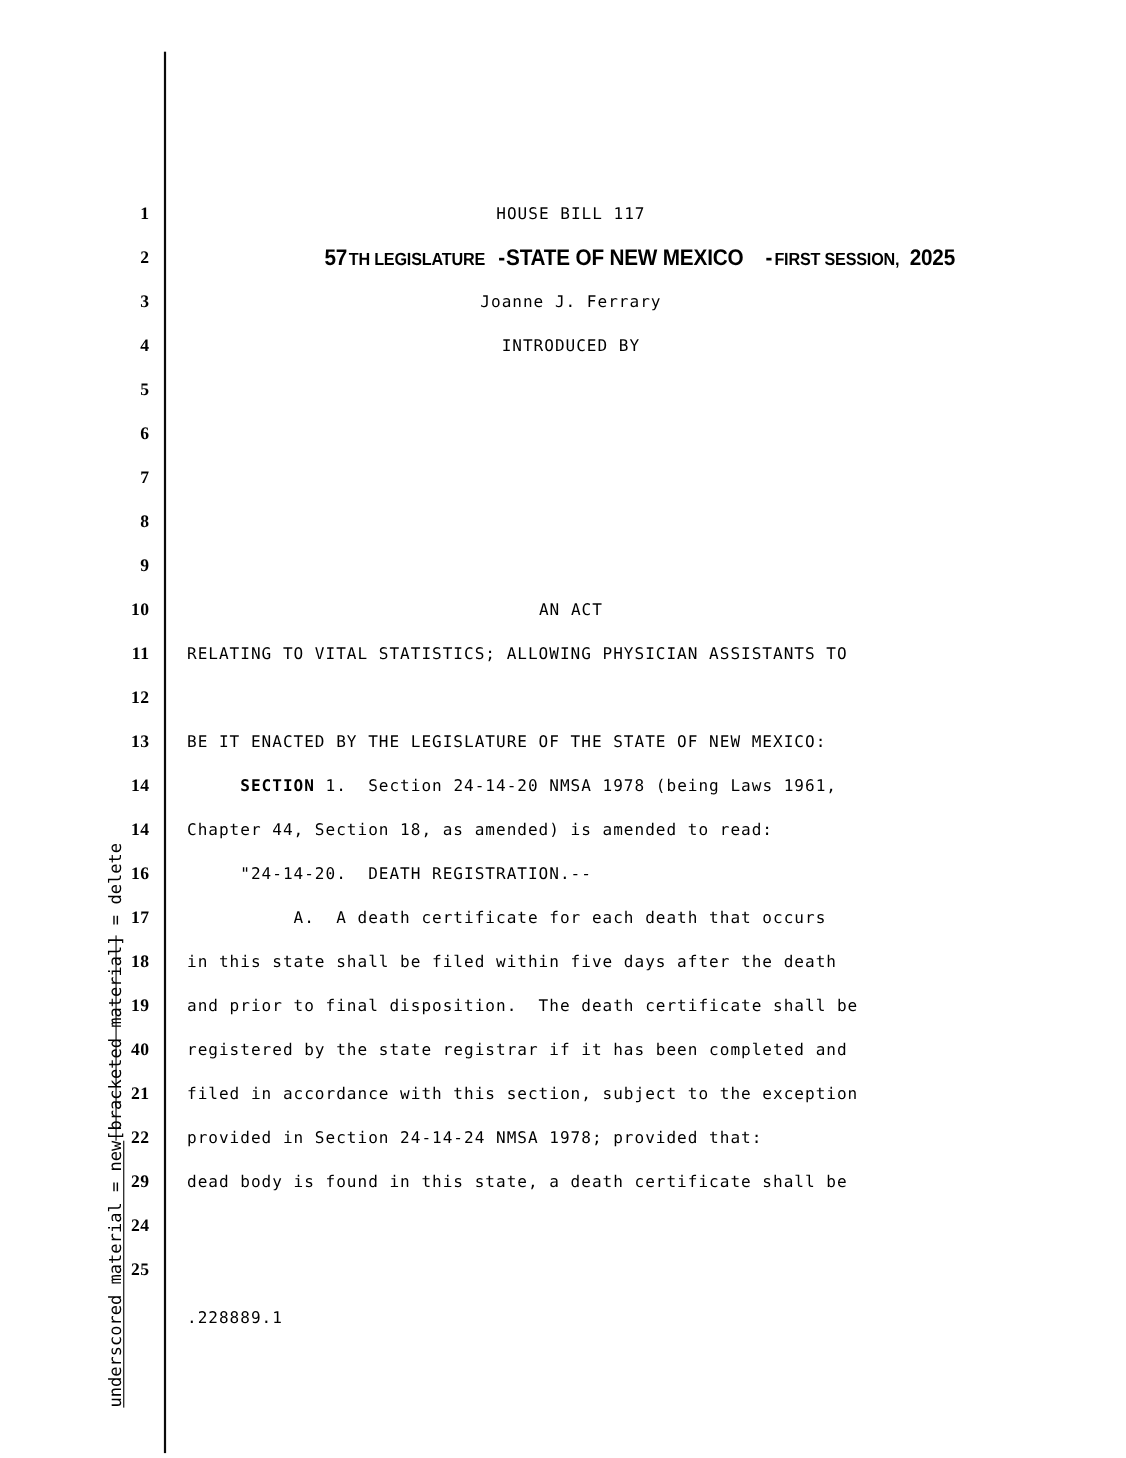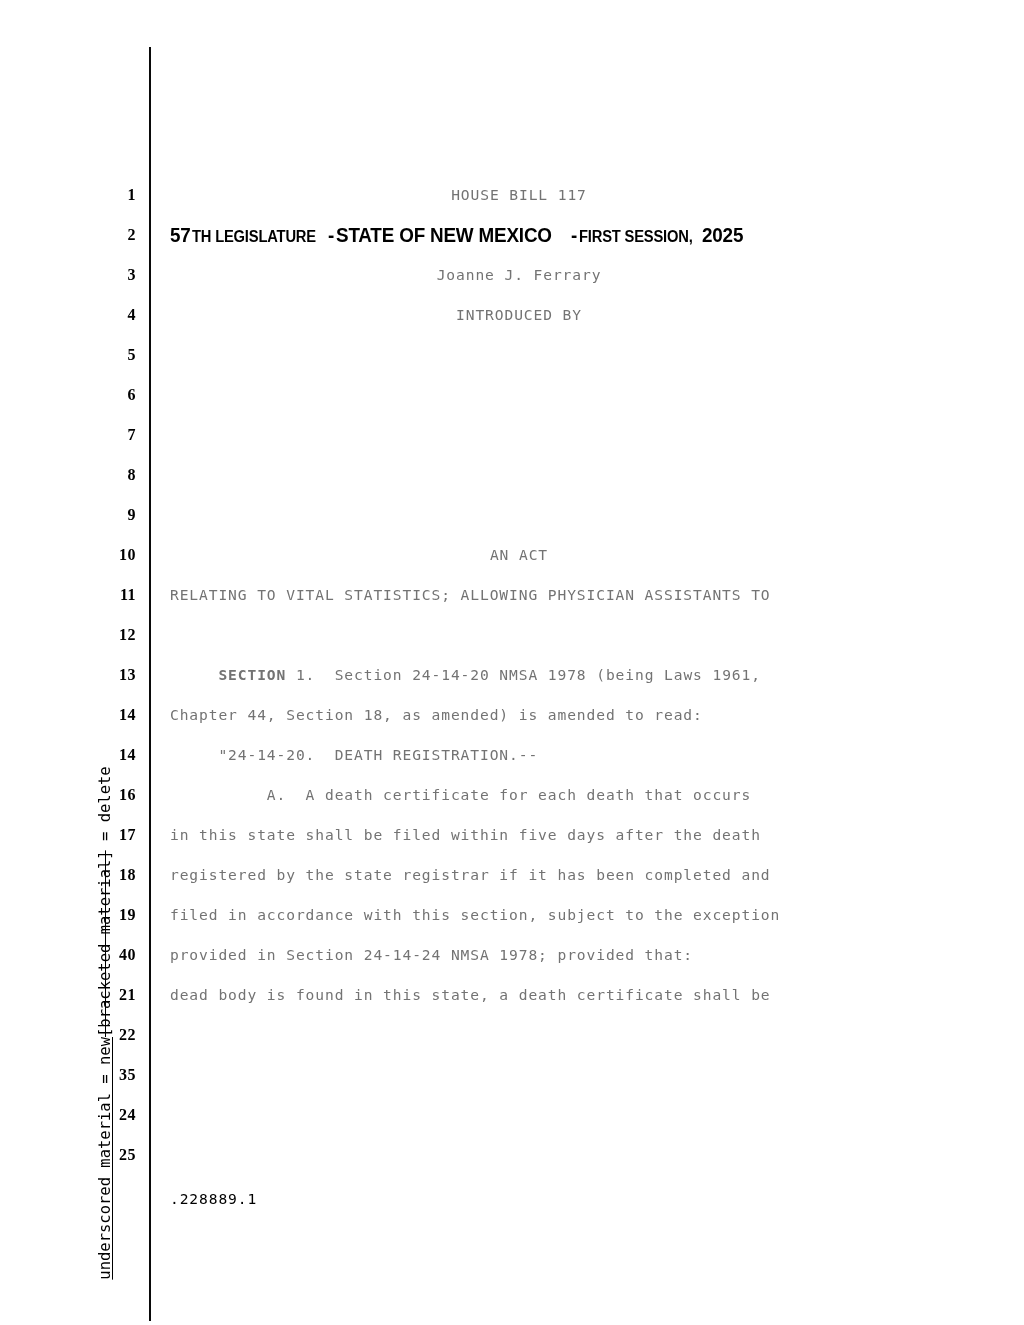--- a/index.html
+++ b/index.html
@@ -82,34 +82,34 @@
     top: 175px;
     width: 730px;
   }
   .doc-line {
     height: 40px;
     line-height: 40px;
     font-family: "DejaVu Sans Mono", monospace;
     font-size: 14.6px;
     letter-spacing: 0.9px;
     white-space: pre;
-    color: #737373;
+    color: #000000;
   }
   .doc-line.centered {
     text-align: center;
     padding-right: 32px;
   }
   .doc-line.blank { }
   .bold { font-weight: bold; }
 
   
   #subtitle-line {
     height: 40px;
     line-height: 40px;
-    text-align: left;
+    text-align: right;
     padding-right: 28px;
     white-space: nowrap;
   }
   .sub {
     font-family: "Liberation Sans", "DejaVu Sans", sans-serif;
     font-weight: bold;
     color: #000;
     letter-spacing: -0.2px;
     transform: scaleX(0.92);
     display: inline-block;
@@ -161,21 +161,21 @@
     <div class="line-number">13</div>
     <div class="line-number">14</div>
     <div class="line-number">14</div>
     <div class="line-number">16</div>
     <div class="line-number">17</div>
     <div class="line-number">18</div>
     <div class="line-number">19</div>
     <div class="line-number">40</div>
     <div class="line-number">21</div>
     <div class="line-number">22</div>
-    <div class="line-number">35</div>
+    <div class="line-number">29</div>
     <div class="line-number">24</div>
     <div class="line-number">25</div>
   </div>
 
   <div id="doc-body">
 
     <div class="doc-line centered">HOUSE BILL 117</div>
 
     <div id="subtitle-line">
       <span class="sub sub-lg">57</span><span class="sub sub-sm">TH LEGISLATURE</span><span class="sub sub-dash">-</span><span class="sub sub-lg">STATE OF NEW MEXICO</span><span class="sub sub-dash">-</span><span class="sub sub-sm">FIRST SESSION,</span><span class="sub sub-lg">2025</span>
@@ -195,31 +195,33 @@
 
     <div class="doc-line blank"></div>
 
     <div class="doc-line centered">AN ACT</div>
 
     <div class="doc-line">RELATING TO VITAL STATISTICS; ALLOWING PHYSICIAN ASSISTANTS TO</div>
 
 
     <div class="doc-line blank"></div>
 
+    <div class="doc-line">BE IT ENACTED BY THE LEGISLATURE OF THE STATE OF NEW MEXICO:</div>
 
     <div class="doc-line"><span>     </span><span class="bold">SECTION</span><span> 1.  Section 24-14-20 NMSA 1978 (being Laws 1961,</span></div>
 
     <div class="doc-line">Chapter 44, Section 18, as amended) is amended to read:</div>
 
     <div class="doc-line">     "24-14-20.  DEATH REGISTRATION.--</div>
 
     <div class="doc-line">          A.  A death certificate for each death that occurs</div>
 
     <div class="doc-line">in this state shall be filed within five days after the death</div>
 
+    <div class="doc-line">and prior to final disposition.  The death certificate shall be</div>
 
     <div class="doc-line">registered by the state registrar if it has been completed and</div>
 
     <div class="doc-line">filed in accordance with this section, subject to the exception</div>
 
     <div class="doc-line">provided in Section 24-14-24 NMSA 1978; provided that:</div>
 
 
     <div class="doc-line">dead body is found in this state, a death certificate shall be</div>
   </div>

